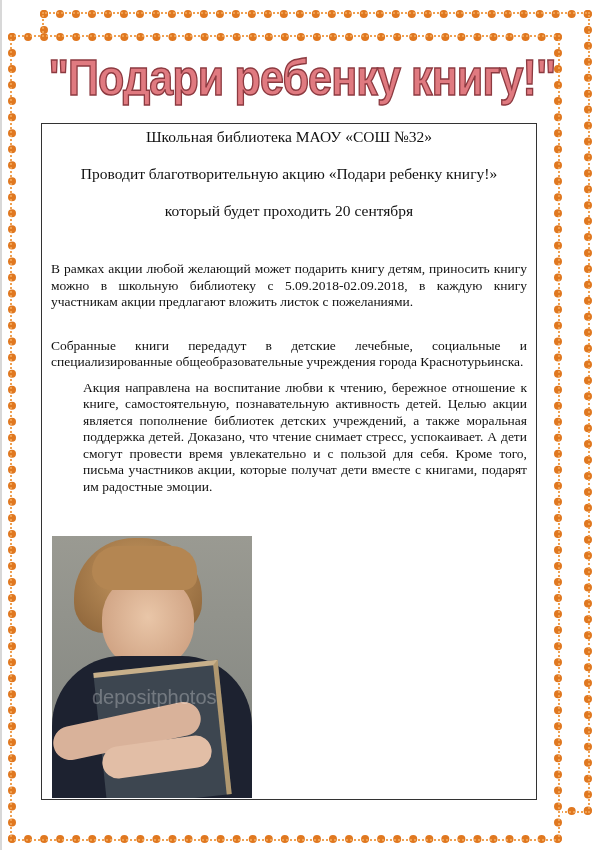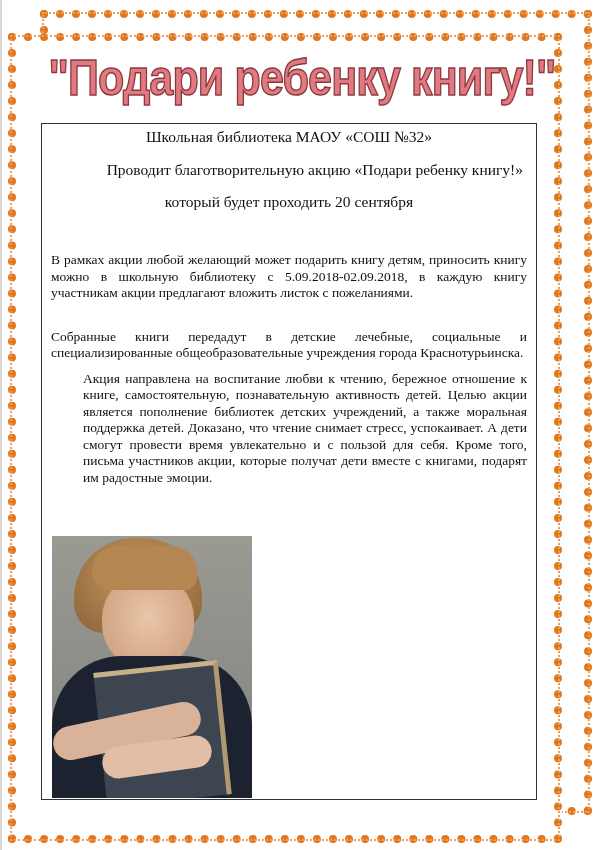--- a/index.html
+++ b/index.html
@@ -27,23 +27,23 @@
     transform: scaleX(0.86); transform-origin: center;
     -webkit-text-stroke: 1.5px #8c3a40;
     line-height: 56px;
   }
   .content-box {
     position: absolute; left: 41px; top: 123px; width: 496px; height: 677px;
     box-sizing: border-box; border: 1.5px solid #333;
     background: #fff;
     padding: 0 9px;
   }
-  .center-line { text-align: center; font-size: 15.5px; color: #111; margin: 4px; line-height: 20px; }
+  .center-line { text-align: center; font-size: 15.5px; color: #111; margin: 17px; line-height: 20px; }
   .l1 { margin-top: 3px; }
-  .l2 { margin-top: 13px; text-align: right; }
+  .l2 { margin-top: 13px; }
   .l3 { margin-top: 12px; }
   .l4 { margin-top: 12px; }
   .para {
     font-size: 13.5px; line-height: 16.5px; color: #111; text-align: justify;
     margin: 0; 
   }
   .p1 { margin-top: 40px; }
   .p2 { margin-top: 27px; }
   .p3 { margin-top: 9px; margin-left: 32px; }
   .photo {
@@ -79,14 +79,15 @@
   <p class="para p3">Акция направлена на воспитание любви к чтению, бережное отношение к книге, самостоятельную, познавательную активность детей. Целью акции является пополнение библиотек детских учреждений, а также моральная поддержка детей. Доказано, что чтение снимает стресс, успокаивает. А дети смогут провести время увлекательно и с пользой для себя. Кроме того, письма участников акции, которые получат дети вместе с книгами, подарят им радостные эмоции.</p>
 
   <div class="photo">
     <div class="hair"></div>
     <div class="face"></div>
     <div class="bangs"></div>
     <div class="shirt"></div>
     <div class="book"></div>
     <div class="arm1"></div>
     <div class="arm2"></div>
+    <div class="watermark">depositphotos</div>
   </div>
 </div>
 
 </body></html>

